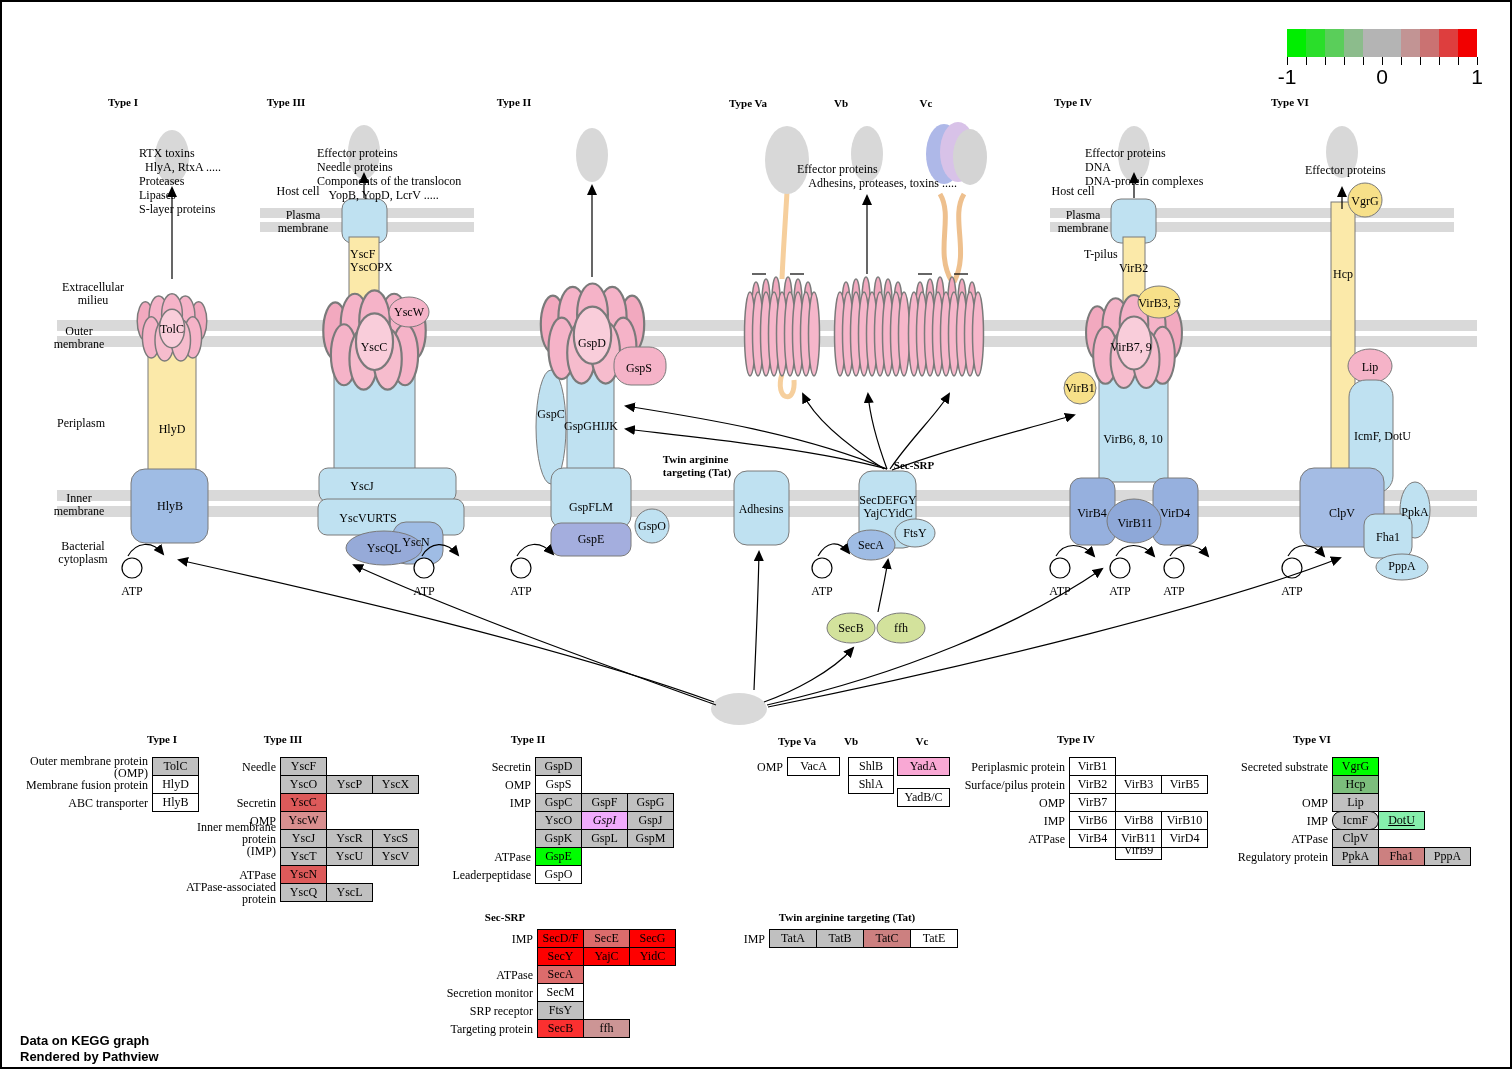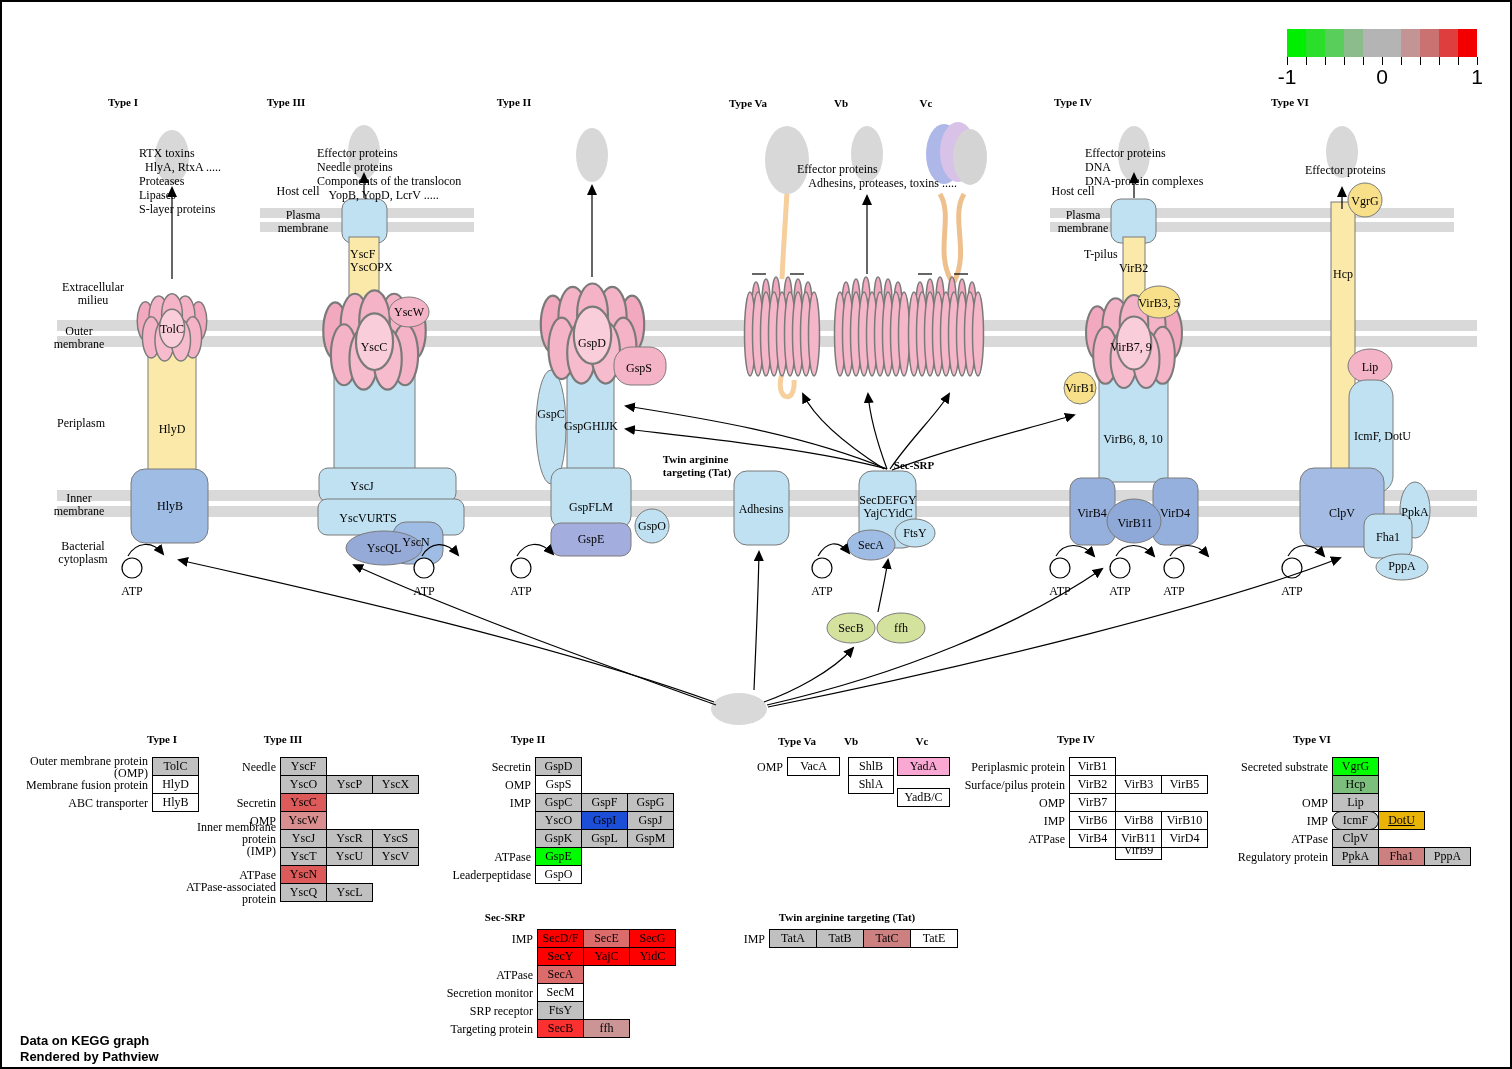--- a/index.html
+++ b/index.html
@@ -433,21 +433,21 @@
       </div>
       <div class="t-row">
         <div class="t-label">IMP</div>
         <div class="t-cell" style="background: rgb(192, 192, 192);">GspC</div>
         <div class="t-cell" style="background: rgb(192, 192, 192);">GspF</div>
         <div class="t-cell" style="background: rgb(192, 192, 192);">GspG</div>
       </div>
       <div class="t-row">
         <div class="t-label"></div>
         <div class="t-cell" style="background: rgb(192, 192, 192);">YscO</div>
-        <div class="t-cell" style="background: #1d4ed8;">GspI</div>
+        <div class="t-cell" style="background: #f0abfc; font-style: italic;">GspI</div>
         <div class="t-cell" style="background: rgb(192, 192, 192);">GspJ</div>
       </div>
       <div class="t-row">
         <div class="t-label"></div>
         <div class="t-cell" style="background: rgb(192, 192, 192);">GspK</div>
         <div class="t-cell" style="background: rgb(192, 192, 192);">GspL</div>
         <div class="t-cell" style="background: rgb(192, 192, 192);">GspM</div>
       </div>
       <div class="t-row">
         <div class="t-label">ATPase</div>
@@ -522,21 +522,21 @@
         <div class="t-label"></div>
         <div class="t-cell" style="background: rgb(124, 190, 124);">Hcp</div>
       </div>
       <div class="t-row">
         <div class="t-label">OMP</div>
         <div class="t-cell" style="background: rgb(192, 192, 192);">Lip</div>
       </div>
       <div class="t-row">
         <div class="t-label">IMP</div>
         <div class="t-cell" style="background: rgb(192, 192, 192); border-radius: 9px;">IcmF</div>
-        <div class="t-cell" style="background: #eab308; text-decoration: underline;">DotU</div>
+        <div class="t-cell" style="background: #86efac; text-decoration: underline;">DotU</div>
       </div>
       <div class="t-row">
         <div class="t-label">ATPase</div>
         <div class="t-cell" style="background: rgb(192, 192, 192);">ClpV</div>
       </div>
       <div class="t-row">
         <div class="t-label">Regulatory protein</div>
         <div class="t-cell" style="background: rgb(192, 192, 192);">PpkA</div>
         <div class="t-cell" style="background: rgb(204, 128, 128);">Fha1</div>
         <div class="t-cell" style="background: rgb(192, 192, 192);">PppA</div>

